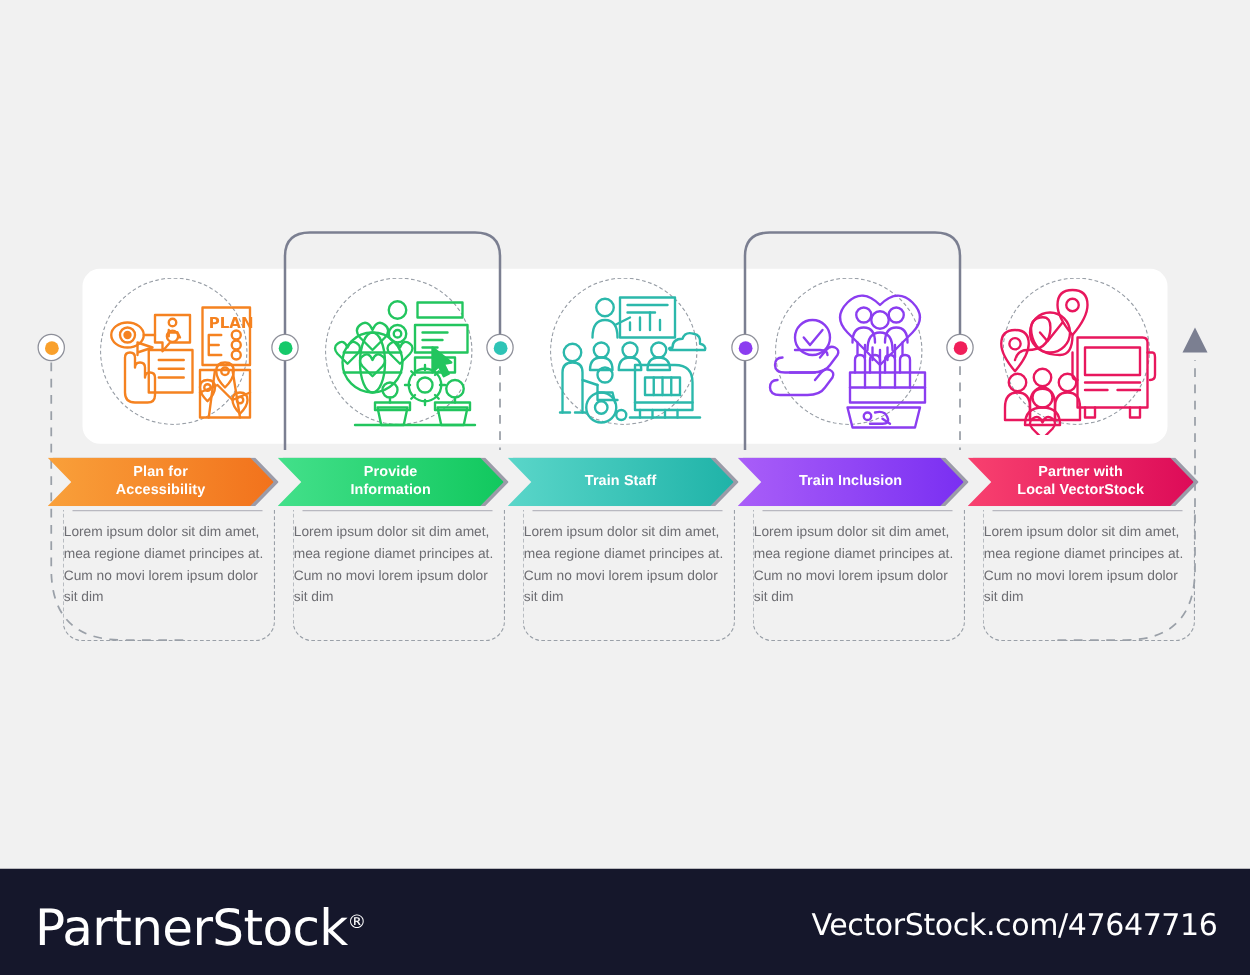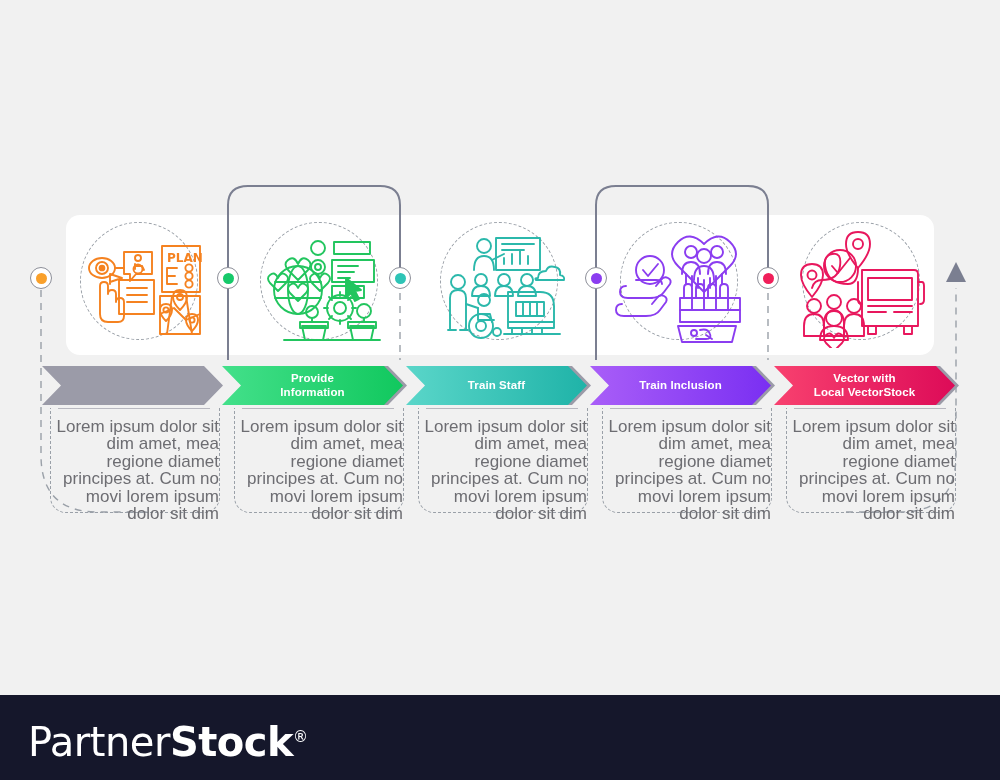--- a/index.html
+++ b/index.html
@@ -64,33 +64,33 @@
 
   
   .desc-box{
     position:absolute;top:408px;width:170px;height:105px;
     border:1.3px dashed #9aa0a8;border-top:none;
     border-bottom-left-radius:16px;border-bottom-right-radius:16px;
     box-sizing:border-box;
   }
   .desc-text{
     position:absolute;top:418px;width:168px;
-    font-size:17px;line-height:17.4px;color:#6d6d72;text-align:right;
+    font-size:11px;line-height:17.4px;color:#6d6d72;text-align:left;
   }
   
   .top-rule{position:absolute;top:408px;height:1.4px;background:#b8b8c0;}
 
   
   .footer{position:absolute;left:0;top:695px;width:1000px;height:85px;background:#15172b;}
   .vs-logo{
     position:absolute;left:28px;top:20px;color:#fff;
     font-size:40px;line-height:44px;letter-spacing:-.5px;
     font-family:"DejaVu Sans", sans-serif;
   }
-  .vs-logo .b{font-weight:bold;margin-top:42px;}
+  .vs-logo .b{font-weight:normal;margin-top:42px;}
   .vs-logo sup{font-size:15px;vertical-align:super;}
   .vs-url{
     position:absolute;right:26px;top:31px;color:#fff;font-size:24px;
     font-family:"DejaVu Sans", sans-serif;letter-spacing:-.3px;
   }
 </style>
 </head>
 <body>
 
 <div id="stage">
@@ -339,39 +339,45 @@
         </g>
       </svg>
     </div>
 
     <div class="banner-shadow" style="left:42px;width:181px"></div>
     <div class="banner-shadow" style="left:226px;width:181px"></div>
     <div class="banner-shadow" style="left:410px;width:181px"></div>
     <div class="banner-shadow" style="left:594px;width:181px"></div>
     <div class="banner-shadow" style="left:778px;width:181px"></div>
 
+    <div class="banner first" style="left:38px;width:181px;background:linear-gradient(90deg,#f9a03a,#f2721c)">
+      <span>
+        <span>Plan for</span><br>
+        <span>Accessibility</span>
+      </span>
+    </div>
 
     <div class="banner" style="left:406px;width:181px;background:linear-gradient(90deg,#5ad6c9,#1fb3a8)">
       <span>Train Staff</span>
     </div>
 
     <div class="banner" style="left:222px;width:181px;background:linear-gradient(90deg,#43e08a,#11c85e)">
       <span>
         <span>Provide</span><br>
         <span>Information</span>
       </span>
     </div>
 
     <div class="banner" style="left:590px;width:181px;background:linear-gradient(90deg,#a95ef8,#7a2ff2)">
       <span>Train Inclusion</span>
     </div>
 
     <div class="banner" style="left:774px;width:181px;background:linear-gradient(90deg,#f8416f,#dd0b58)">
       <span>
-        <span>Vector with</span><br>
+        <span>Partner with</span><br>
         <span>Local VectorStock</span>
       </span>
     </div>
 
     <div class="top-rule" style="left:58px;width:152px"></div>
     <div class="top-rule" style="left:242px;width:152px"></div>
     <div class="top-rule" style="left:426px;width:152px"></div>
     <div class="top-rule" style="left:610px;width:152px"></div>
     <div class="top-rule" style="left:794px;width:152px"></div>
 
@@ -384,15 +390,16 @@
     <div class="desc-text" style="left:51px">Lorem ipsum dolor sit dim amet, mea regione diamet principes at. Cum no movi lorem ipsum dolor sit dim</div>
     <div class="desc-text" style="left:235px">Lorem ipsum dolor sit dim amet, mea regione diamet principes at. Cum no movi lorem ipsum dolor sit dim</div>
     <div class="desc-text" style="left:419px">Lorem ipsum dolor sit dim amet, mea regione diamet principes at. Cum no movi lorem ipsum dolor sit dim</div>
     <div class="desc-text" style="left:603px">Lorem ipsum dolor sit dim amet, mea regione diamet principes at. Cum no movi lorem ipsum dolor sit dim</div>
     <div class="desc-text" style="left:787px">Lorem ipsum dolor sit dim amet, mea regione diamet principes at. Cum no movi lorem ipsum dolor sit dim</div>
 
   </div>
 
   <div class="footer">
     <div class="vs-logo"><span>Partner</span><span class="b">Stock</span><sup>®</sup></div>
+    <div class="vs-url">VectorStock.com/47647716</div>
   </div>
 
 </div>
 
 </body></html>

